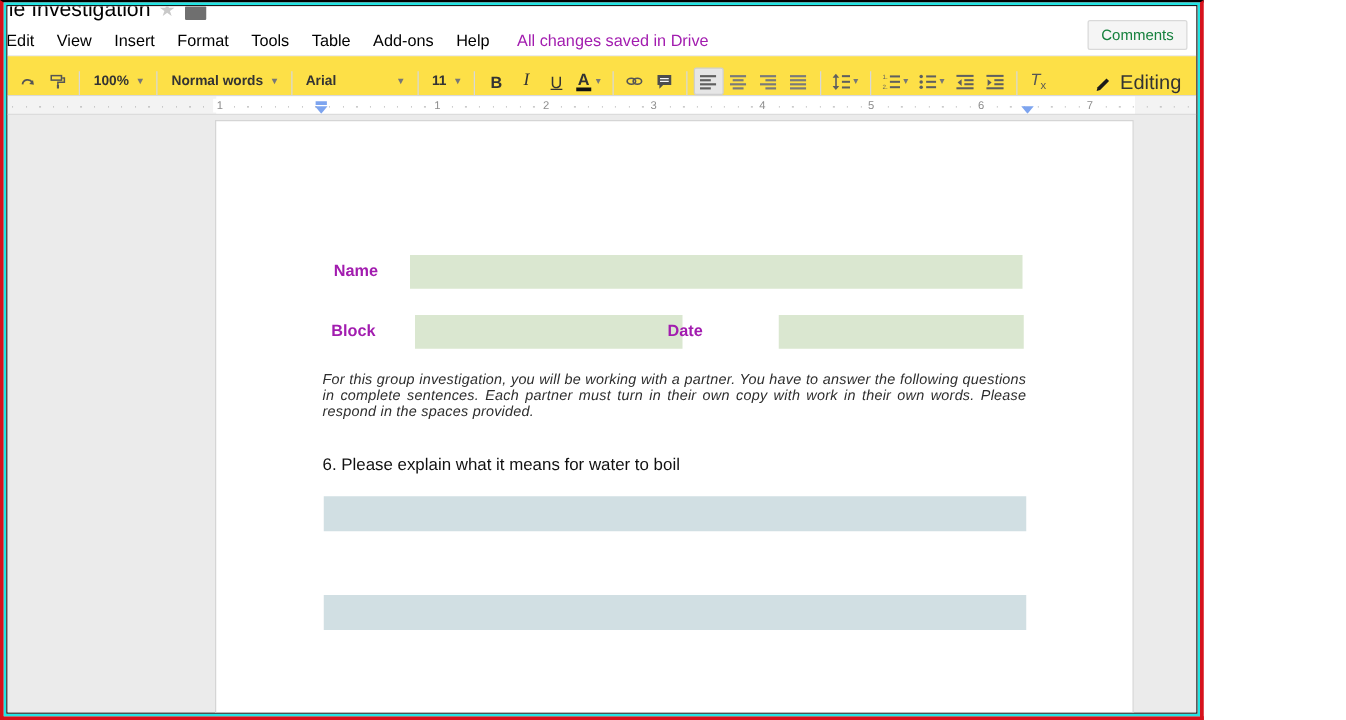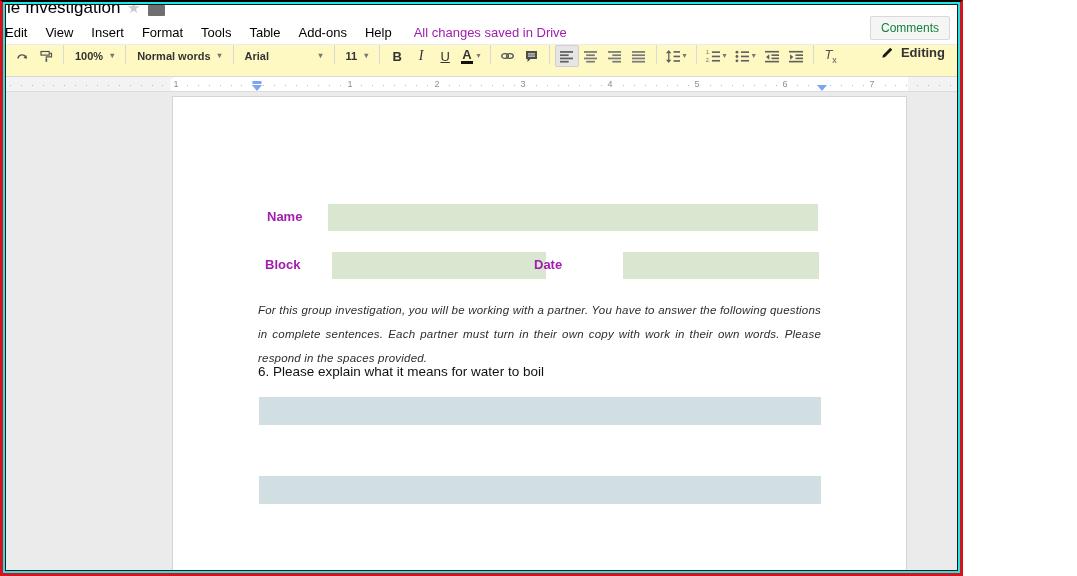--- a/index.html
+++ b/index.html
@@ -21,36 +21,36 @@
   .star-icon{position:absolute;top:-6px;left:121px;font-size:15px;color:#c9c9c9;}
   .folder-icon{position:absolute;top:0;left:142px;width:17px;height:11px;background:#6f6f6f;border-radius:1px;}
   .menubar{display:flex;align-items:center;height:23px;font-size:13px;color:#000;}
   .menu-item{padding:3px 9px;cursor:default;}
   .menu-item:first-child{margin-left:-10px;}
   .save-status{margin-left:13px;color:#a21caf;font-size:13px;}
   .comments-btn{position:absolute;top:11px;right:7px;background:#f5f5f5;border:1px solid #d9d9d9;
     border-radius:2px;padding:4px 10px;font-size:12px;color:#15803d;font-family:inherit;}
 
   
-  .toolbar{height:33px;background:#fef9c3;border-top:1px solid #ececec;border-bottom:1px solid #d9d9d9;
-    display:flex;align-items:flex-start;padding:0 4px;font-size:11px;color:#333;}
+  .toolbar{height:33px;background:#fde047;border-top:1px solid #ececec;border-bottom:1px solid #d9d9d9;
+    display:flex;align-items:flex-end;padding:0 4px;font-size:11px;color:#333;}
   .tb-sep{width:1px;height:19px;background:#d8d8d8;margin:0 5px;flex:0 0 auto;}
   .tb-btn{height:22px;min-width:24px;display:flex;align-items:center;justify-content:center;
     border:1px solid transparent;border-radius:2px;padding:0 3px;flex:0 0 auto;}
   .tb-btn.selected{background:#e6e6e6;border-color:#cfcfcf;}
   .tb-dd{display:flex;align-items:center;gap:7px;font-weight:bold;color:#333;padding:0 6px;height:22px;flex:0 0 auto;}
   .dd-arrow{font-size:8px;color:#777;line-height:1;}
   .tb-b{font-weight:bold;font-size:13px;}
   .tb-i{font-style:italic;font-family:"Liberation Serif",serif;font-size:14px;}
   .tb-u{text-decoration:underline;font-size:13px;}
   .tb-a{font-size:13px;font-weight:bold;border-bottom:3px solid #111;line-height:1.05;padding:0 1px;}
   .tb-tx{font-style:italic;font-size:13px;color:#555;}
   .tb-tx sub{font-size:9px;font-style:normal;}
   .tb-right{margin-left:auto;display:flex;align-items:center;gap:7px;padding-right:8px;
-    font-size:13px;font-weight:bold;color:#333;}
+    font-size:16px;font-weight:normal;color:#333;}
   .ticon{display:block;}
 
   
   .ruler{position:relative;height:15px;background:#f3f3f3;border-bottom:1px solid #dcdcdc;overflow:hidden;}
   .ruler-page{position:absolute;left:167px;top:0;width:735px;height:100%;background:#fff;}
   .ruler-dots{position:absolute;left:0;right:0;top:8px;height:1px;
     background:repeating-linear-gradient(to right,#b9b9b9 0 1px,transparent 1px 10.9px);
     background-position:170px 0;}
   .ruler-num{position:absolute;top:2px;font-size:9px;color:#8e8e8e;transform:translateX(-50%);
     background:#fff;padding:0 3px;line-height:11px;}
@@ -58,21 +58,21 @@
     border-right:5px solid transparent;border-top:6px solid #7da4ef;top:8px;transform:translateX(-50%);}
   .marker-bar{position:absolute;width:9px;height:3px;background:#7da4ef;top:4px;transform:translateX(-50%);}
 
   
   .canvas{position:relative;height:478px;background:#ebebeb;overflow:hidden;}
   .page{position:absolute;left:166px;top:4px;width:735px;height:620px;background:#fff;
     border:1px solid #d5d5d5;}
   .fld-label{position:absolute;font-size:13px;font-weight:bold;color:#a21caf;line-height:28px;}
   .fld-box{position:absolute;height:27px;background:var(--field-green);}
   .ans-box{position:absolute;height:28px;background:var(--answer-blue);}
-  .instructions{position:absolute;left:85px;top:201px;width:563px;font-size:11.5px;line-height:24px;
+  .instructions{position:absolute;left:85px;top:201px;width:563px;font-size:11.5px;line-height:13px;
     font-style:italic;color:#2d2d2d;text-align:justify;letter-spacing:.2px;}
   .question{position:absolute;left:85px;font-size:13.5px;color:#111;}
 </style>
 </head>
 <body>
 
 <div class="frame-outer">
 <div class="frame-mid">
 <div class="frame-inner">
 

